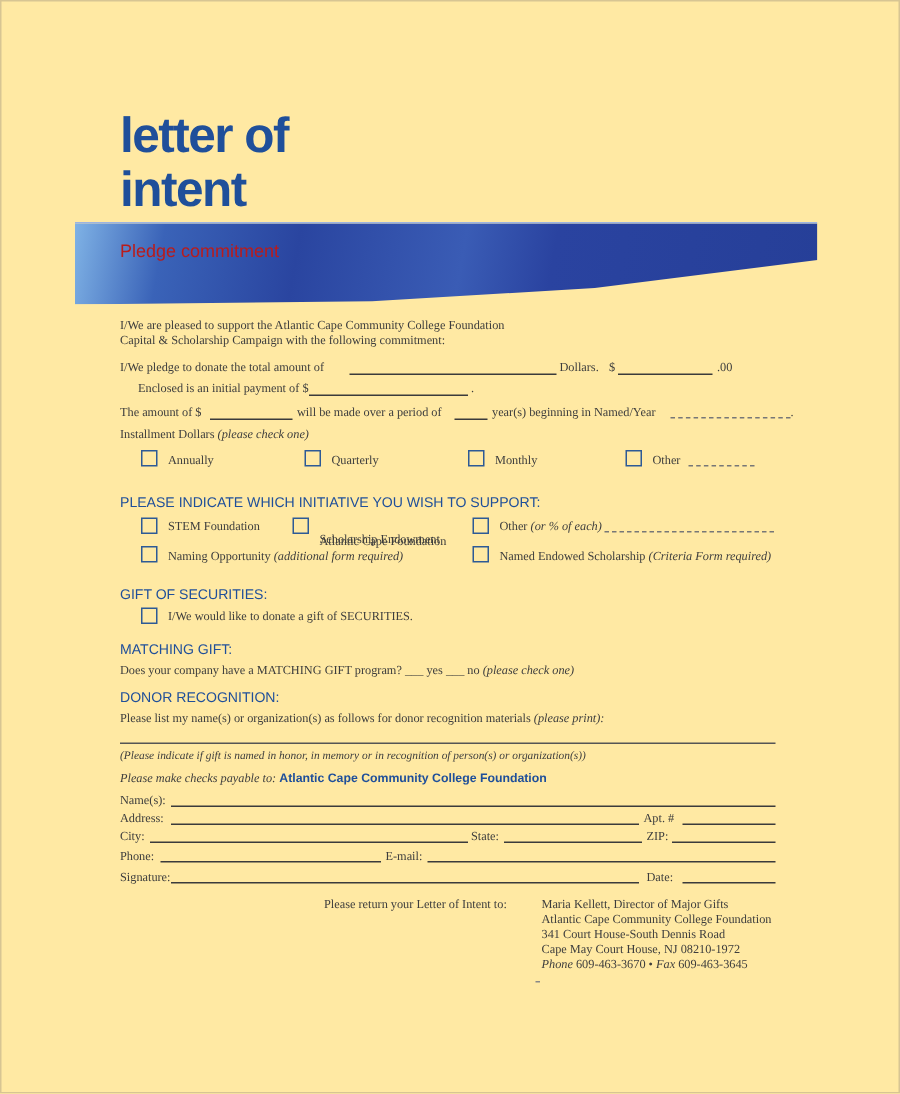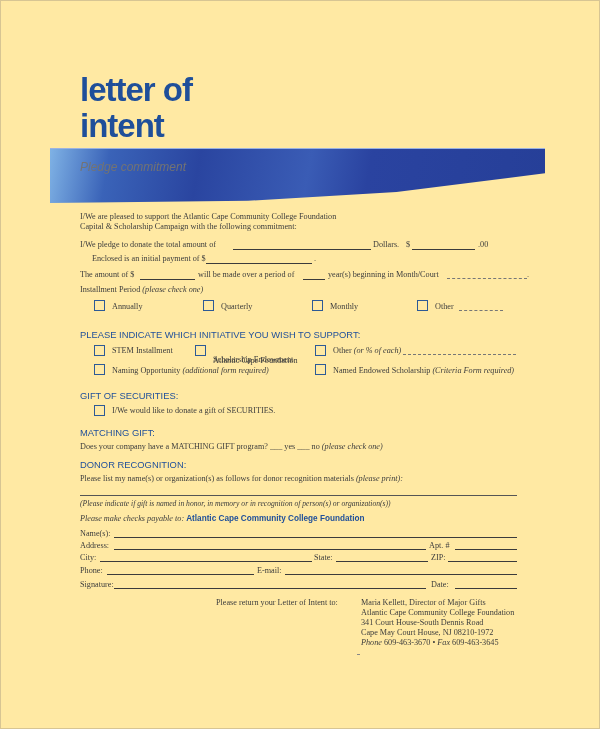--- a/index.html
+++ b/index.html
@@ -26,21 +26,21 @@
     left: 80px;
   }
   .band {
     position: absolute; left: 50px; top: 148px; width: 495px; height: 55px;
     background: linear-gradient(100deg, #7fb2e5 0%, #3a63b8 12%, #2a45a0 30%, #3a5cb5 52%, #2a43a0 64%, #263f98 100%);
     clip-path: polygon(0 0, 100% 0, 100% 46%, 70% 80%, 40% 96%, 0 100%);
     border-top: 1px solid #9cb3e0;
   }
   .band-sub {
     font-family: "Liberation Sans", "DejaVu Sans", sans-serif;
-    font-style: italic; color: #737373; font-size: 12px;
+    color: #b91c1c; font-size: 12px;
     left: 80px; top: 160px;
   }
   .txt { font-size: 8.2px; color: #3d3d3d; }
   .ital { font-style: italic; }
   .heading {
     font-family: "Liberation Sans", "DejaVu Sans", sans-serif;
     font-weight: normal; color: #1f4f9a; font-size: 9.4px;
   }
   .line { position: absolute; height: 1px; background: #3b3b3b; }
   .dash { position: absolute; height: 0; border-bottom: 1px dashed #777; }
@@ -74,40 +74,40 @@
 <div class="abs txt" style="left:478px; top:240px;">.00</div>
 
 <div class="abs txt" style="left:80px; top:254px;padding-left:12px;">Enclosed is an initial payment of $</div>
 <div class="line" style="left:206px; top:263px; width:106px;"></div>
 <div class="abs txt" style="left:314px; top:254px;">.</div>
 
 <div class="abs txt" style="left:80px; top:270px;">The amount of $</div>
 <div class="line" style="left:140px; top:279px; width:55px;"></div>
 <div class="abs txt" style="left:198px; top:270px;">will be made over a period of</div>
 <div class="line" style="left:303px; top:279px; width:22px;"></div>
-<div class="abs txt" style="left:328px; top:270px;">year(s) beginning in Month/Court</div>
+<div class="abs txt" style="left:328px; top:270px;">year(s) beginning in Named/Year</div>
 <div class="dash" style="left:447px; top:278px; width:80px;"></div>
 <div class="abs txt" style="left:527px; top:270px;">.</div>
 
-<div class="abs txt" style="left:80px; top:285px;"><span>Installment Period</span> <span class="ital">(please check one)</span></div>
+<div class="abs txt" style="left:80px; top:285px;"><span>Installment Dollars</span> <span class="ital">(please check one)</span></div>
 
 <div class="cb" style="left:94px; top:300px;"></div>
 <div class="abs txt" style="left:112px; top:302px;">Annually</div>
 <div class="cb" style="left:203px; top:300px;"></div>
 <div class="abs txt" style="left:221px; top:302px;">Quarterly</div>
 <div class="cb" style="left:312px; top:300px;"></div>
 <div class="abs txt" style="left:330px; top:302px;">Monthly</div>
 <div class="cb" style="left:417px; top:300px;"></div>
 <div class="abs txt" style="left:435px; top:302px;">Other</div>
 <div class="dash" style="left:459px; top:310px; width:44px;"></div>
 
 <div class="abs heading" style="left:80px; top:329px;">PLEASE INDICATE WHICH INITIATIVE YOU WISH TO SUPPORT:</div>
 
 <div class="cb" style="left:94px; top:345px;"></div>
-<div class="abs txt" style="left:112px; top:346px;">STEM Installment</div>
+<div class="abs txt" style="left:112px; top:346px;">STEM Foundation</div>
 <div class="cb" style="left:195px; top:345px;"></div>
 <div class="abs txt" style="left:213px; top:356px;">Atlantic Cape Foundation</div>
 <div class="abs txt" style="left:213px; top:355px;">Scholarship Endowment</div>
 <div class="cb" style="left:315px; top:345px;"></div>
 <div class="abs txt" style="left:333px; top:346px;"><span>Other</span> <span class="ital">(or % of each)</span></div>
 <div class="dash" style="left:403px; top:354px; width:113px;"></div>
 
 <div class="cb" style="left:94px; top:364px;"></div>
 <div class="abs txt" style="left:112px; top:366px;"><span>Naming Opportunity</span> <span class="ital">(additional form required)</span></div>
 <div class="cb" style="left:315px; top:364px;"></div>

